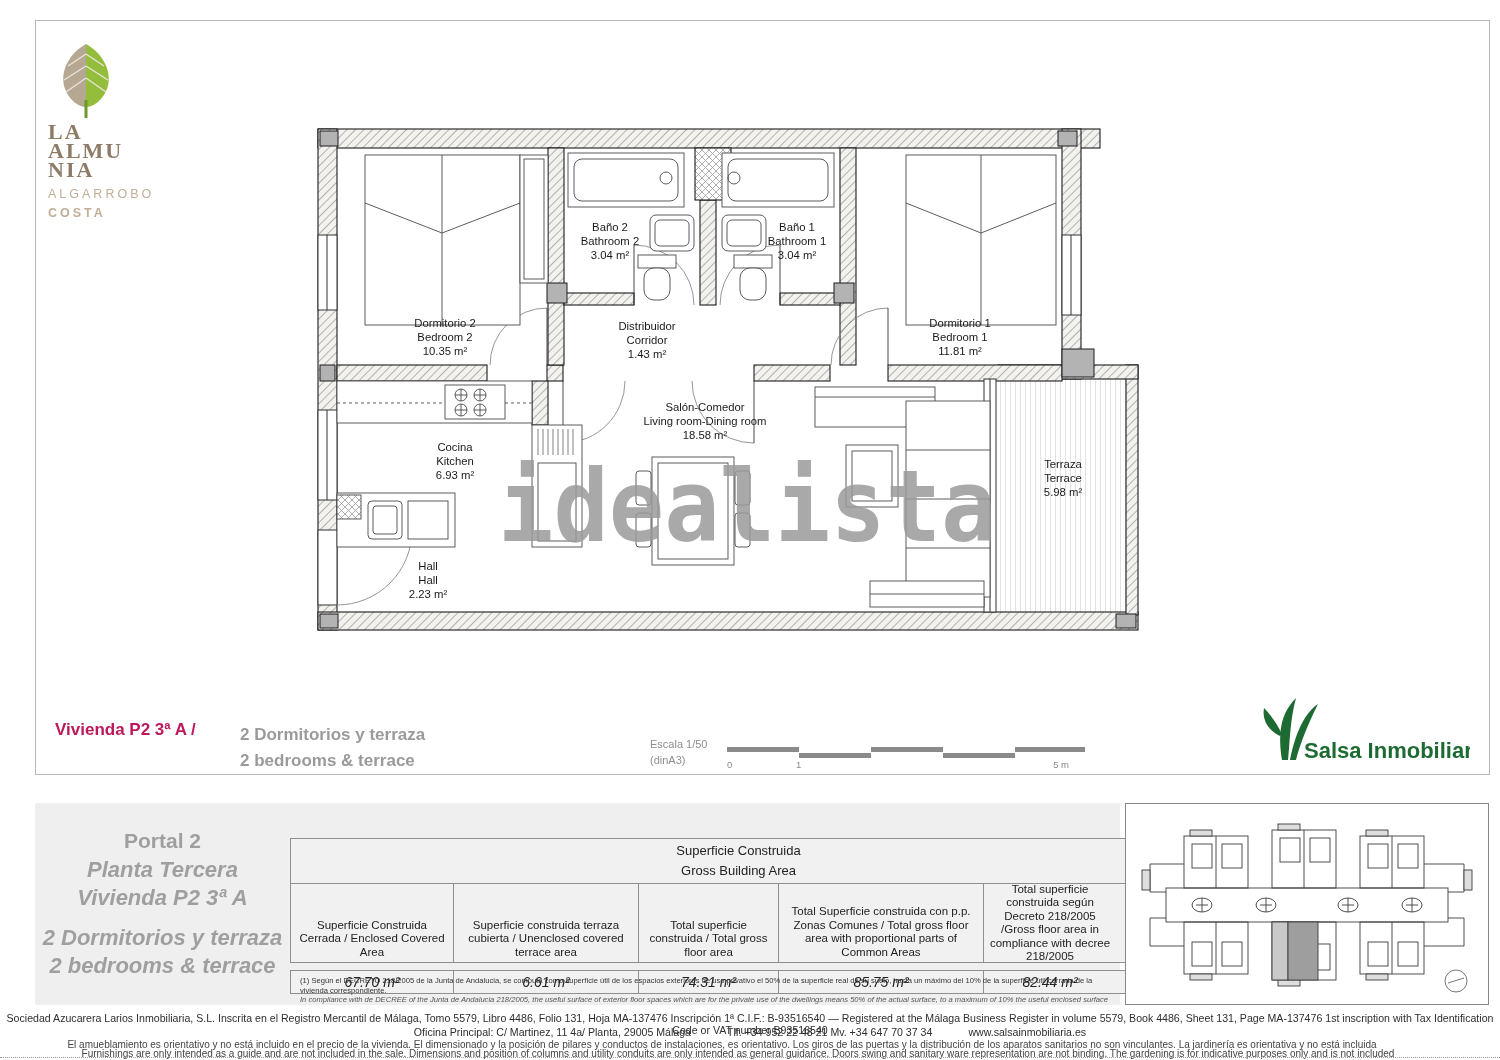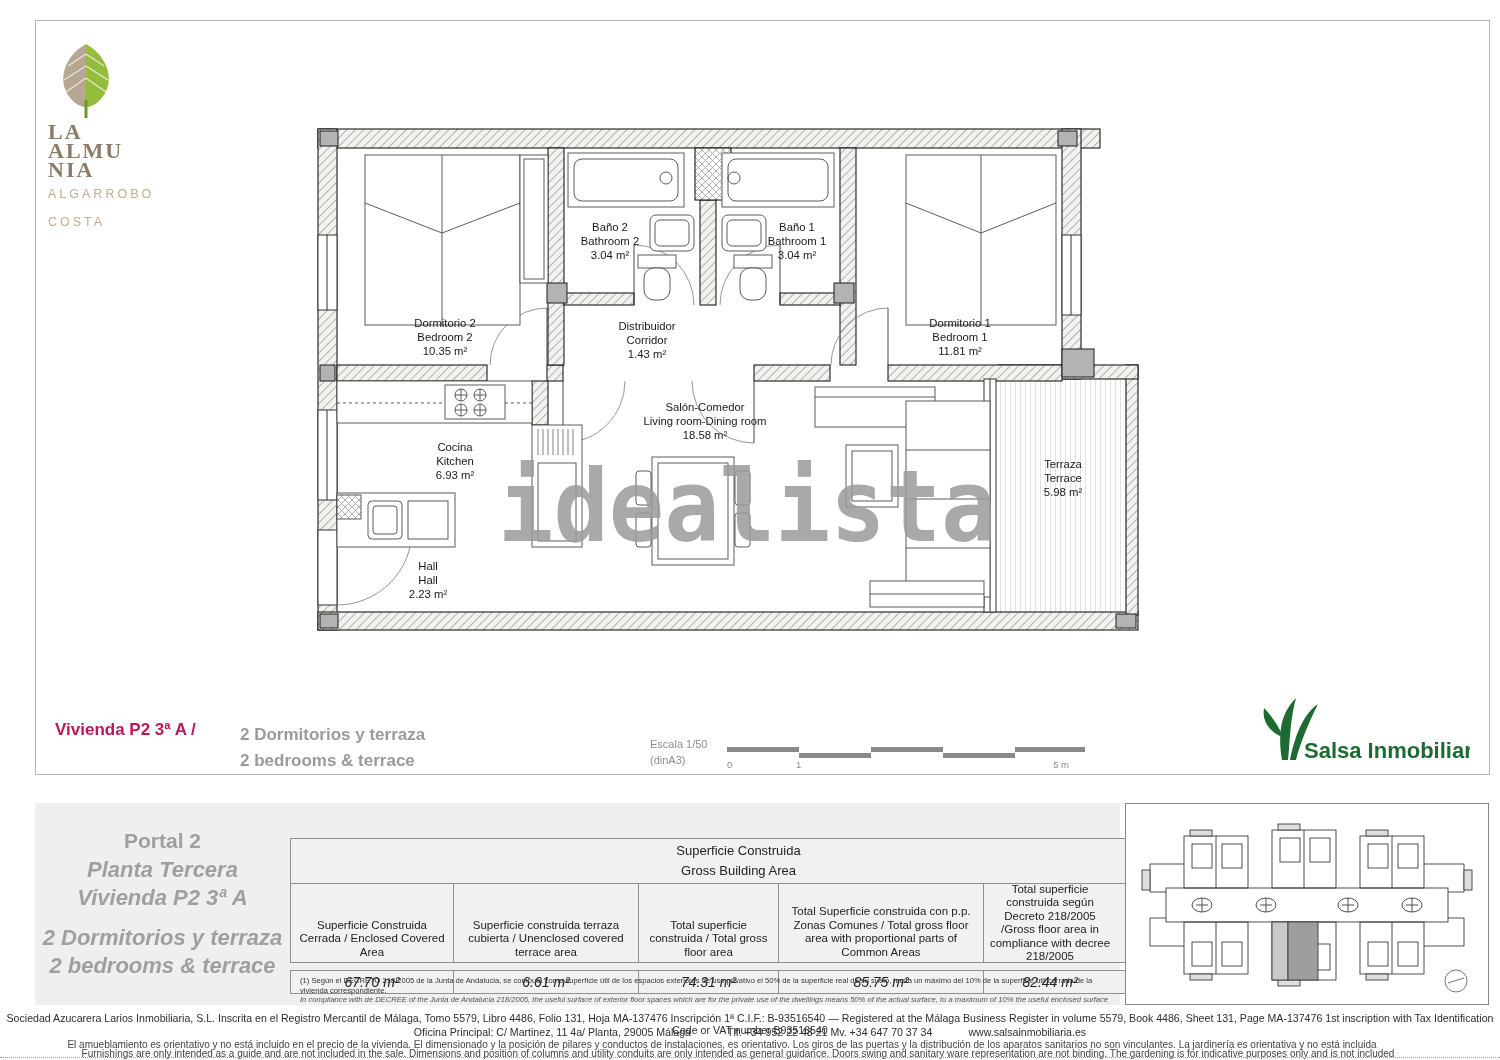--- a/index.html
+++ b/index.html
@@ -70,21 +70,21 @@
           <line x1="38" y1="14" x2="56" y2="26"></line>
         <line x1="38" y1="26" x2="60" y2="40"></line>
           <line x1="38" y1="38" x2="58" y2="52"></line>
       </g>
       <rect x="36.5" y="60" width="3" height="18" fill="#6f9a2a"></rect>
     </svg>
     <div class="logo-word">LA</div>
     <div class="logo-word">ALMU</div>
     <div class="logo-word">NIA</div>
     <div class="logo-sub">ALGARROBO</div>
-    <div class="logo-sub" style="margin-top:12px;">COSTA</div>
+    <div class="logo-sub" style="margin-top:3px;font-weight:bold;">COSTA</div>
   </div>
 
   <svg class="abs" style="left:310px;top:115px;" width="840" height="530" viewBox="0 0 840 530">
     <defs>
       <pattern id="hatch" patternUnits="userSpaceOnUse" width="6" height="6" patternTransform="rotate(45)">
         <rect width="6" height="6" fill="#f3f2ef"></rect>
         <line x1="0" y1="0" x2="0" y2="6" stroke="#90908a" stroke-width="1.3"></line>
       </pattern>
       <pattern id="xhatch" patternUnits="userSpaceOnUse" width="7" height="7">
         <rect width="7" height="7" fill="#fff"></rect>

